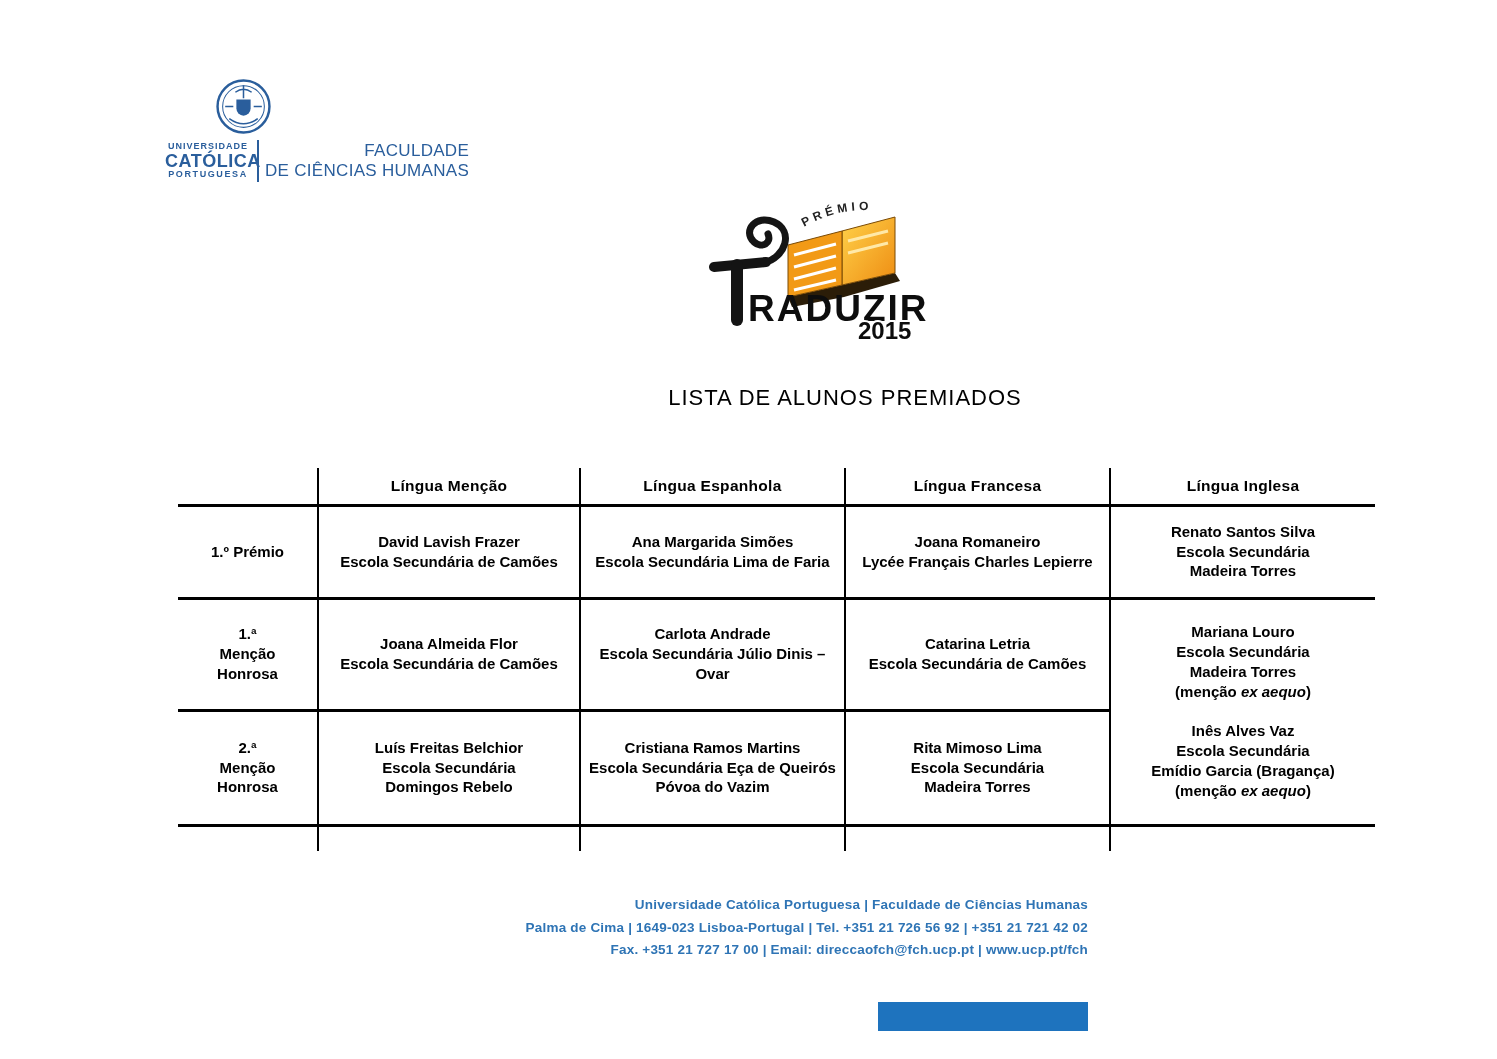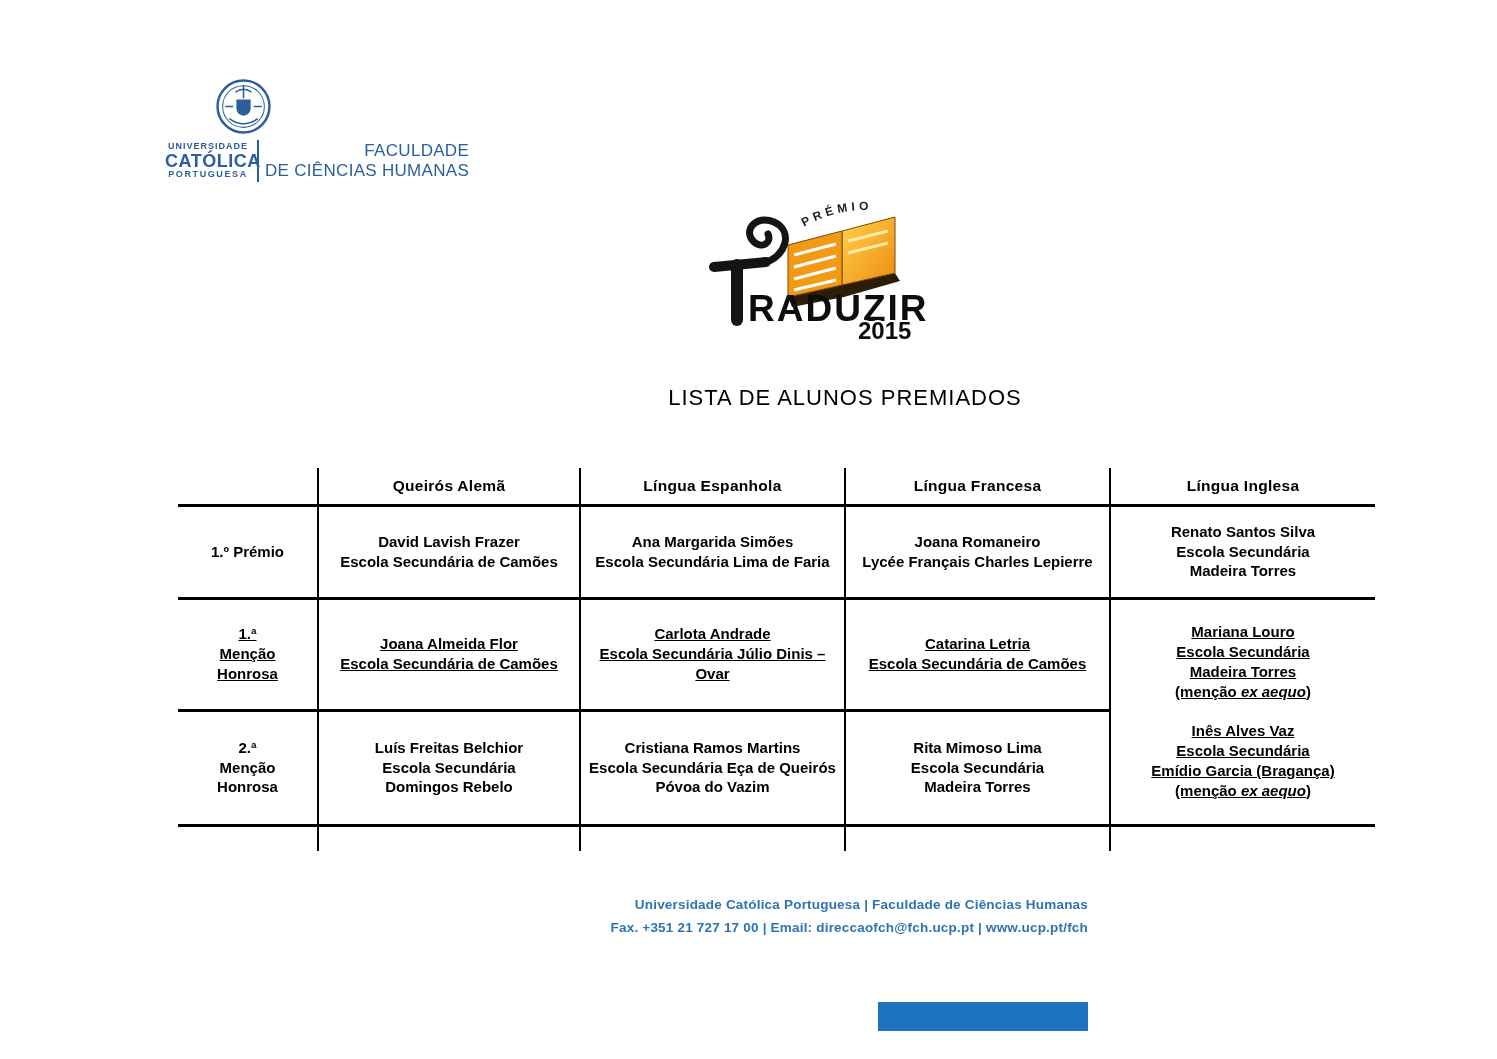--- a/index.html
+++ b/index.html
@@ -37,21 +37,21 @@
   
   .prize-table{position:absolute;left:178px;top:468px;border-collapse:collapse;table-layout:fixed;}
   .prize-table td,.prize-table th{
     text-align:center;vertical-align:middle;font-weight:bold;color:#000;
     font-size:15px;line-height:1.32;padding:3px 8px;}
   .prize-table th{font-size:15.5px;letter-spacing:.3px;}
   .col-div{border-left:2px solid #000;}
   .hline{border-bottom:3px solid #000;}
   .head-row{height:37px;}
   .row-premio{height:93px;}
-  .row-m1{height:112px;text-decoration:underline;}
+  .row-m1{height:112px;}
   .row-m2{height:115px;}
   .row-empty{height:26px;}
   .lines{white-space:pre-line;}
   .merged-stack{display:flex;flex-direction:column;justify-content:space-evenly;height:218px;}
   .note i{font-style:italic;}
 
   
   .footer-block{position:absolute;top:894px;right:409px;width:760px;text-align:right;
     color:var(--footer-blue);font-size:13.5px;font-weight:bold;line-height:22.5px;letter-spacing:.2px;}
   .footer-bar{position:absolute;left:878px;top:1002px;width:210px;height:29px;background:var(--bar-blue);}
@@ -117,21 +117,21 @@
     <colgroup>
       <col style="width:140px">
         <col style="width:262px">
         <col style="width:265px">
         <col style="width:265px">
         <col style="width:265px">
     </colgroup>
     <tbody>
         <tr class="head-row">
       <td class="hline"></td>
-      <th class="col-div hline">Queirós Alemã</th>
+      <th class="col-div hline">Língua Menção</th>
       <th class="col-div hline">Língua Espanhola</th>
       <th class="col-div hline">Língua Francesa</th>
       <th class="col-div hline">Língua Inglesa</th>
     </tr>
     <tr class="row-premio">
       <td class="hline lines">1.º Prémio</td>
       <td class="col-div hline lines">David Lavish Frazer
 Escola Secundária de Camões</td>
       <td class="col-div hline lines">Ana Margarida Simões
 Escola Secundária Lima de Faria</td>
@@ -188,17 +188,18 @@
       <td class="col-div"></td>
       <td class="col-div"></td>
       <td class="col-div"></td>
       <td class="col-div"></td>
     </tr>
   </tbody>
     </table>
 
   <div class="footer-block">
     <div>Universidade Católica Portuguesa  |  Faculdade de Ciências Humanas</div>
+    <div>Palma de Cima  |  1649-023 Lisboa-Portugal  |  Tel. +351 21 726 56 92  |  +351 21 721 42 02</div>
     <div>Fax. +351 21 727 17 00  |  Email: direccaofch@fch.ucp.pt  |  www.ucp.pt/fch</div>
   </div>
   <div class="footer-bar"></div>
 
 </div>
 
 </body></html>

